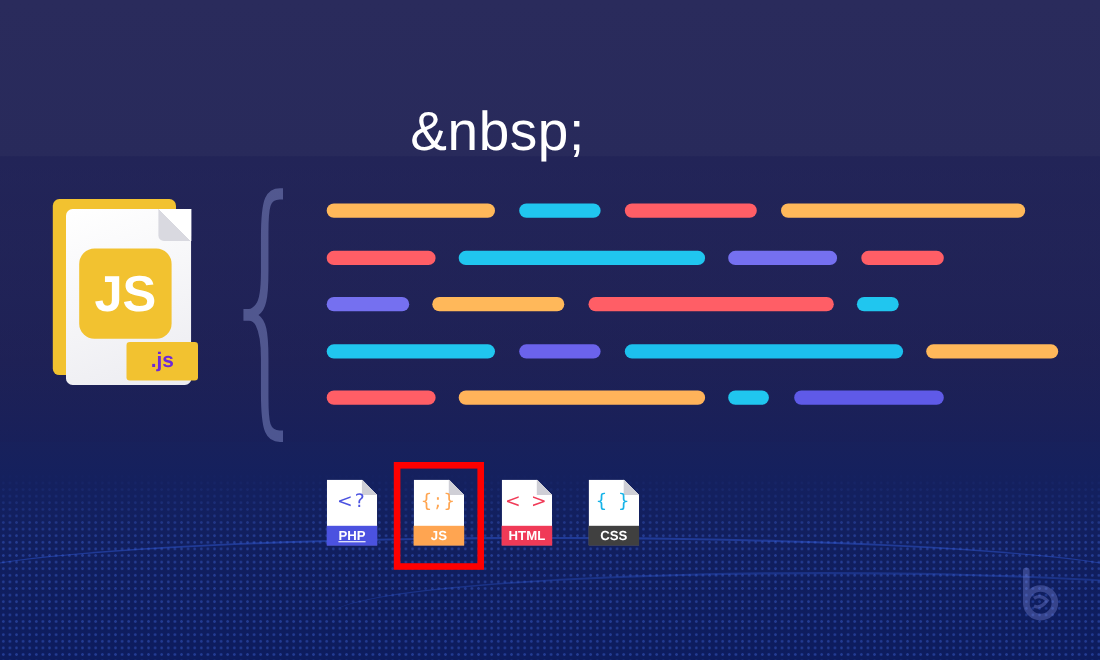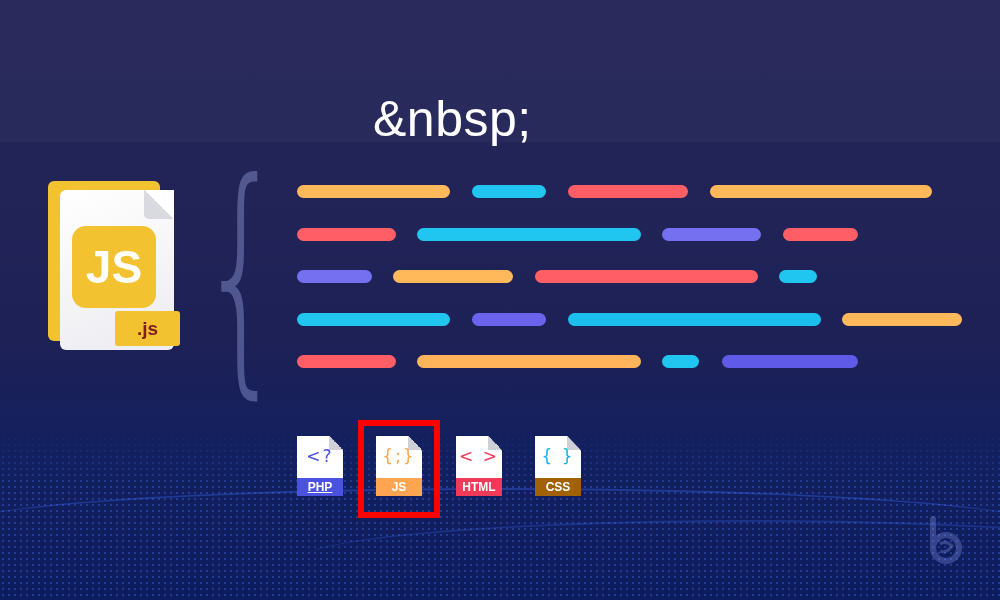--- a/index.html
+++ b/index.html
@@ -48,21 +48,21 @@
     border-bottom-left-radius: 5px;
   }
   .jsfile .badge {
     position: absolute; left: 27px; top: 48px; width: 84px; height: 82px;
     background: #f2c230; border-radius: 14px;
     color: #fff; font-weight: 700; font-size: 46px; line-height: 82px; text-align: center;
   }
   .jsfile .ext {
     position: absolute; left: 70px; top: 133px; width: 65px; height: 35px;
     background: #f2c230; border-radius: 3px;
-    color: #7f1d1d; font-weight: 700; font-size: 19px; line-height: 35px; text-align: center;
+    color: #6d28d9; font-weight: 700; font-size: 19px; line-height: 35px; text-align: center;
   }
   .brace {
     position: absolute; left: 198px; top: 150px;
     font-family: "DejaVu Sans", sans-serif; font-weight: 200;
     font-size: 250px; line-height: 250px; color: rgba(130,140,200,0.5);
     transform: scaleX(0.55); transform-origin: left top;
   }
   .bar { position: absolute; height: 13px; border-radius: 7px; }
   .ficon { position: absolute; top: 436px; width: 46px; height: 60px; }
   .ficon .sheet {
@@ -148,21 +148,21 @@
     <div class="ficon" style="left: 456px;">
       <div class="sheet"></div>
       <div class="fold"></div>
       <div class="glyph" style="color: rgb(240, 58, 87);">&lt; &gt;</div>
       <div class="label" style="background: rgb(240, 58, 87); text-align: center;">HTML</div>
     </div>
     <div class="ficon" style="left: 535px;">
       <div class="sheet"></div>
       <div class="fold"></div>
       <div class="glyph" style="color: rgb(22, 179, 232);">{ }</div>
-      <div class="label" style="background: #a16207;">CSS</div>
+      <div class="label" style="background: #404040;">CSS</div>
     </div>
   </div>
 
 <div class="highlight"></div>
 
 <svg class="logo" viewBox="0 0 40 50">
   <path d="M8 3 L8 32" stroke="#9aa7ff" stroke-width="6" stroke-linecap="round" fill="none"></path>
   <circle cx="21" cy="32" r="13" stroke="#9aa7ff" stroke-width="6" fill="none"></circle>
   <path d="M15 28 Q21 24 27 30 Q21 38 15 35" stroke="#9aa7ff" stroke-width="3" fill="none"></path>
 </svg>

